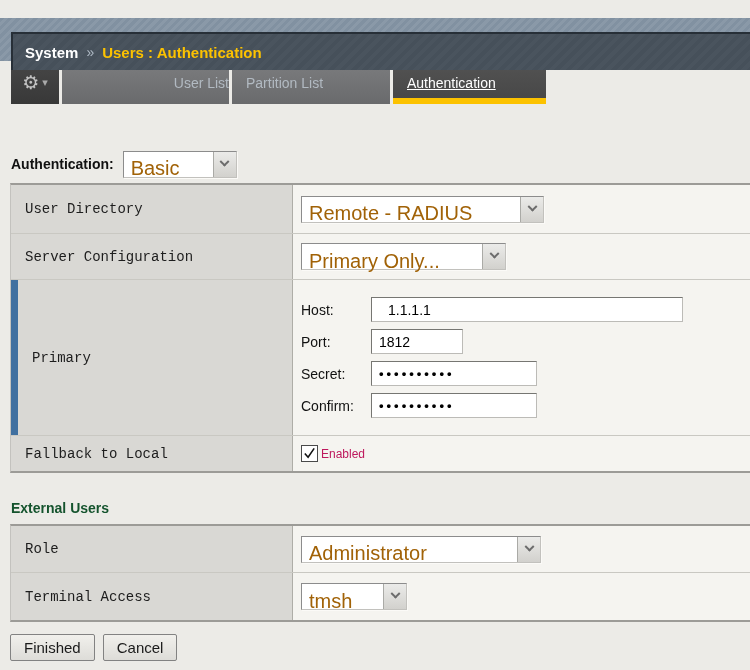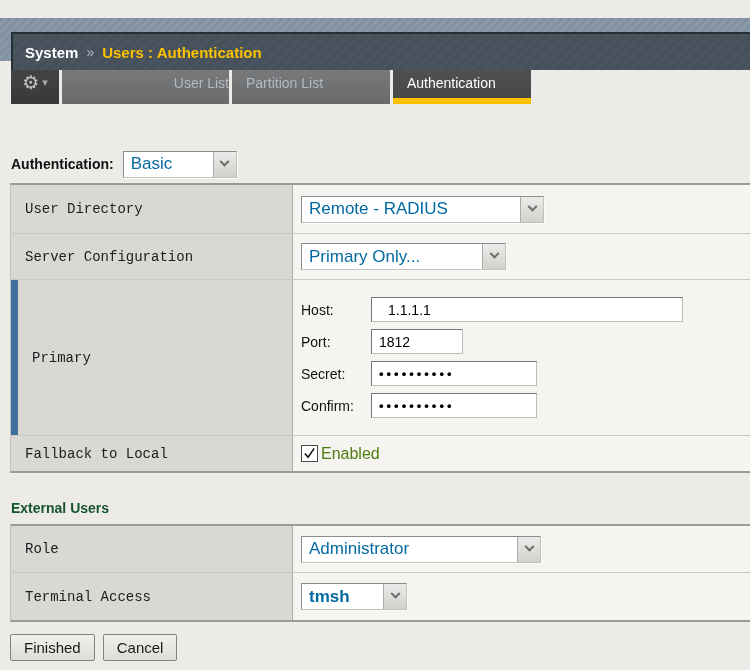--- a/index.html
+++ b/index.html
@@ -51,21 +51,21 @@
     position:relative;
     display:flex; align-items:center;
     padding-left:14px;
     font-size:14px;
     color:#b2bac2;
     background:linear-gradient(#7c7d7f, #696a6c);
     cursor:pointer;
   }
   .tab.t0 { width:167px;justify-content:flex-end; }
   .tab.t1 { width:158px; }
-  .tab.t2 { width:138px; }
+  .tab.t2 { width:153px;text-decoration:underline; }
   .tab.t3 { width:196px; }
   .tab.active {
     background:linear-gradient(#535353, #464646);
     color:#ffffff;
   }
   .tab-underline {
     position:absolute; left:0; right:0; bottom:0; height:6px;
     background:#fcc200;
   }
 
@@ -82,43 +82,43 @@
     display:inline-flex; align-items:stretch;
     height:27px;
     background:#ffffff;
     border:1px solid;
     border-color:#8c8c8c #c2c1bd #c2c1bd #8c8c8c;
     box-shadow:1px 1px 0 #fbfaf7;
     cursor:pointer;
   }
   .fsel-val {
     flex:1;
-    font-size:17px;
-    color:#0369a1;
-    padding:8px 7px;
+    font-size:20px;
+    color:#a16207;
+    padding:17px 7px;
     display:flex; align-items:center;
     white-space:nowrap; overflow:hidden;
   }
   .fsel-btn {
     width:23px;
     background:linear-gradient(#ebebe9, #d2d1cd);
     border-left:1px solid #aaaaa6;
     display:flex; align-items:center; justify-content:center;
   }
   .chev {
     width:7px; height:7px;
     border-right:2px solid #6c6c6c;
     border-bottom:2px solid #6c6c6c;
     transform:rotate(45deg) translate(-2px,-2px);
   }
   .w-basic { width:114px; }
   .w-userdir { width:243px; }
   .w-servercfg { width:205px; }
   .w-role { width:240px; }
-  .w-tmsh { width:106px;font-weight:bold; }
+  .w-tmsh { width:106px; }
 
   
   .tbl {
     margin-left:10px;
     width:740px;
     border-top:2px solid #9c9b97;
     border-bottom:2px solid #9c9b97;
     border-left:1px solid #c3c2be;
   }
   .trow { display:flex; }
@@ -180,21 +180,21 @@
   .pwd { font-weight:bold; font-size:13px; letter-spacing:3px; }
 
   .checkbox {
     width:17px; height:17px;
     background:#fff;
     border:1px solid #4a4a4a;
     display:inline-flex; align-items:center; justify-content:center;
     cursor:pointer;
   }
   .checkbox svg { width:15px; height:15px; }
-  .cb-label { font-size:16px; margin-left:3px; color:#4d7c0f; }
+  .cb-label { font-size:12px; margin-left:3px; color:#be185d; }
 
   .section-heading {
     margin:27px 0 8px 11px;
     font-size:14px;
     font-weight:bold;
     color:#14532d;
   }
 
   
   .btn-row { margin:12px 0 0 10px; display:flex; gap:8px; }

